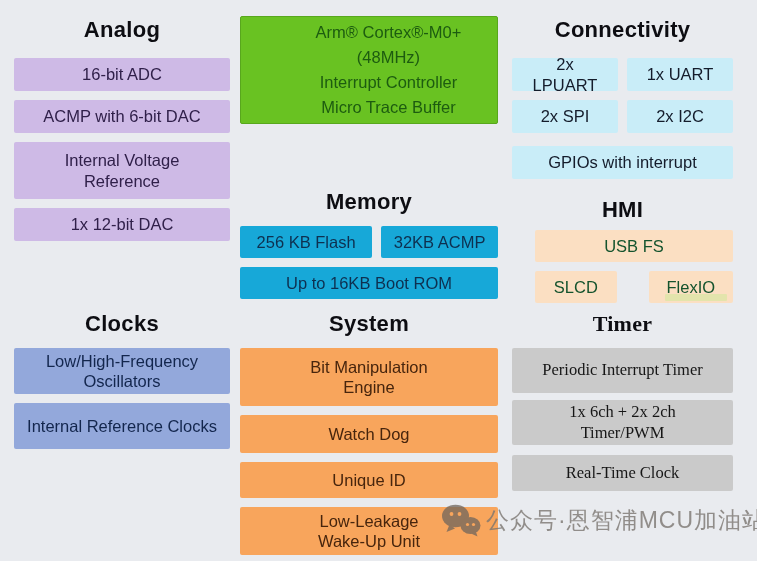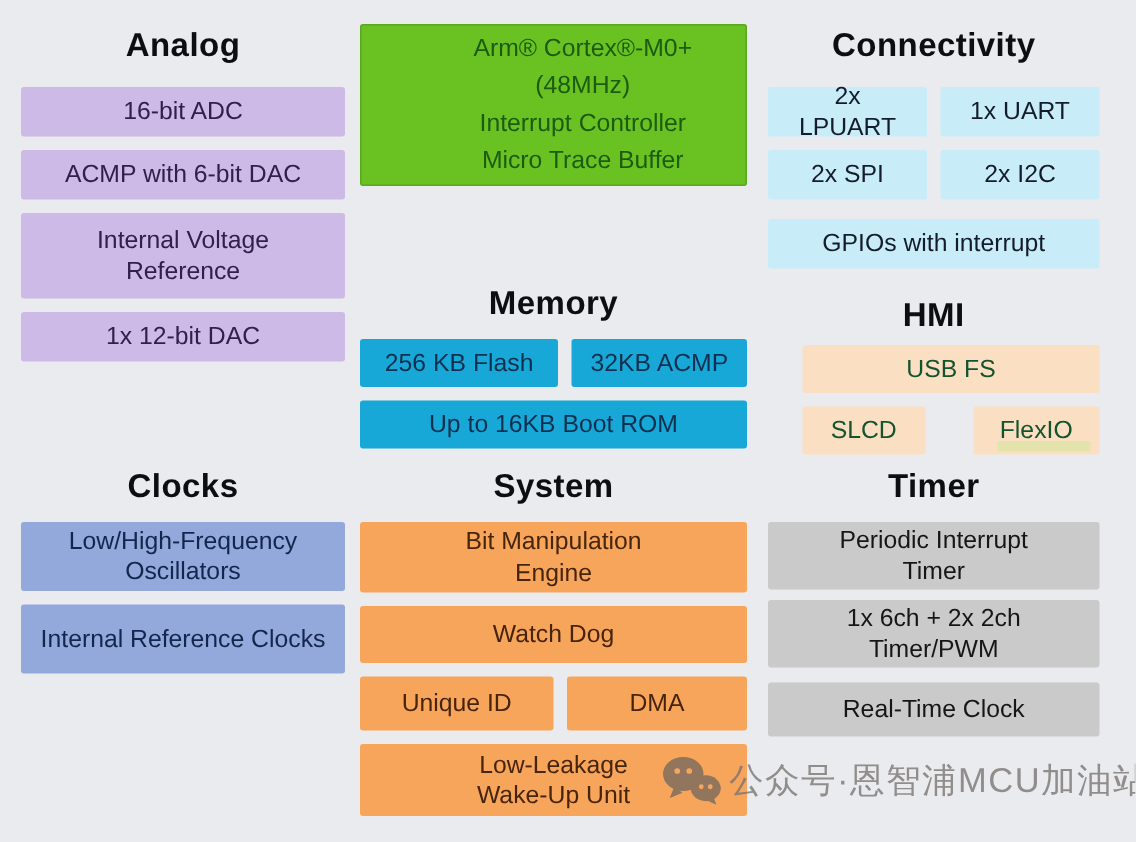--- a/index.html
+++ b/index.html
@@ -13,31 +13,31 @@
     font-weight:800; color:#0d0d12; letter-spacing:.3px;
   }
   .blocks { display:flex; flex-direction:column; }
   .row { display:flex; gap:9px; }
   .blk {
     display:flex; align-items:center; justify-content:center; text-align:center;
     font-size:16.5px; font-weight:500; line-height:1.22; border-radius:2px;
     padding:0 12px; box-sizing:border-box; position:relative;
   }
   .h32{height:32px}.h33{height:33px}.h36{height:36px}.h38{height:38px}
-  .h45{height:45px}.h46{height:46px}.h47{height:47px}.h48{height:48px}.h57{height:57px}
+  .h45{height:45px}.h46{height:46px}.h47{height:58px}.h48{height:48px}.h57{height:57px}
 
   
   .sec-analog { left:14px;  top:16px;  width:216px; }
   .sec-core   { left:240px; top:16px;  width:258px; }
   .sec-conn   { left:512px; top:16px;  width:221px; }
   .sec-memory { left:240px; top:188px; width:258px; }
   .sec-hmi    { left:512px; top:196px; width:221px; }
   .sec-clocks { left:14px;  top:310px; width:216px; }
   .sec-system { left:240px; top:310px; width:258px; }
-  .sec-timer  { left:512px; top:310px; width:221px; }
+  .sec-timer  { left:512px; top:310px; width:221px;font-family:Liberation Serif, serif; }
 
   .sec-analog h2, .sec-core h2, .sec-conn h2 { margin-bottom:14px; }
   .sec-memory h2 { margin-bottom:10px; }
   .sec-hmi h2    { margin-bottom:6px; }
   .sec-clocks h2, .sec-system h2, .sec-timer h2 { margin-bottom:10px; }
 
   
   .sec-analog .blk { background:#CEBAE6; color:#30204a; }
   .sec-clocks .blk { background:#93A8DB; color:#13264d; }
   .sec-memory .blk { background:#17A8D8; color:#0e3050; }
@@ -197,23 +197,20 @@
     <div class="blocks">
       <div class="blk h47 pad-wide">
           <span>Bit Manipulation Engine</span>
         </div>
       <div class="blk h38">
           <span>Watch Dog</span>
         </div>
       <div class="row">
         <div class="blk h36 w-uid">
             <span>Unique ID</span>
-          </div>
-        <div class="blk h36 w-dma">
-            <span>DMA</span>
           </div>
       </div>
       <div class="blk h48 pad-wide">
           <span>Low-Leakage Wake-Up Unit</span>
         </div>
     </div>
   </section>
 
   <section class="sec sec-timer">
     <h2>Timer</h2>

